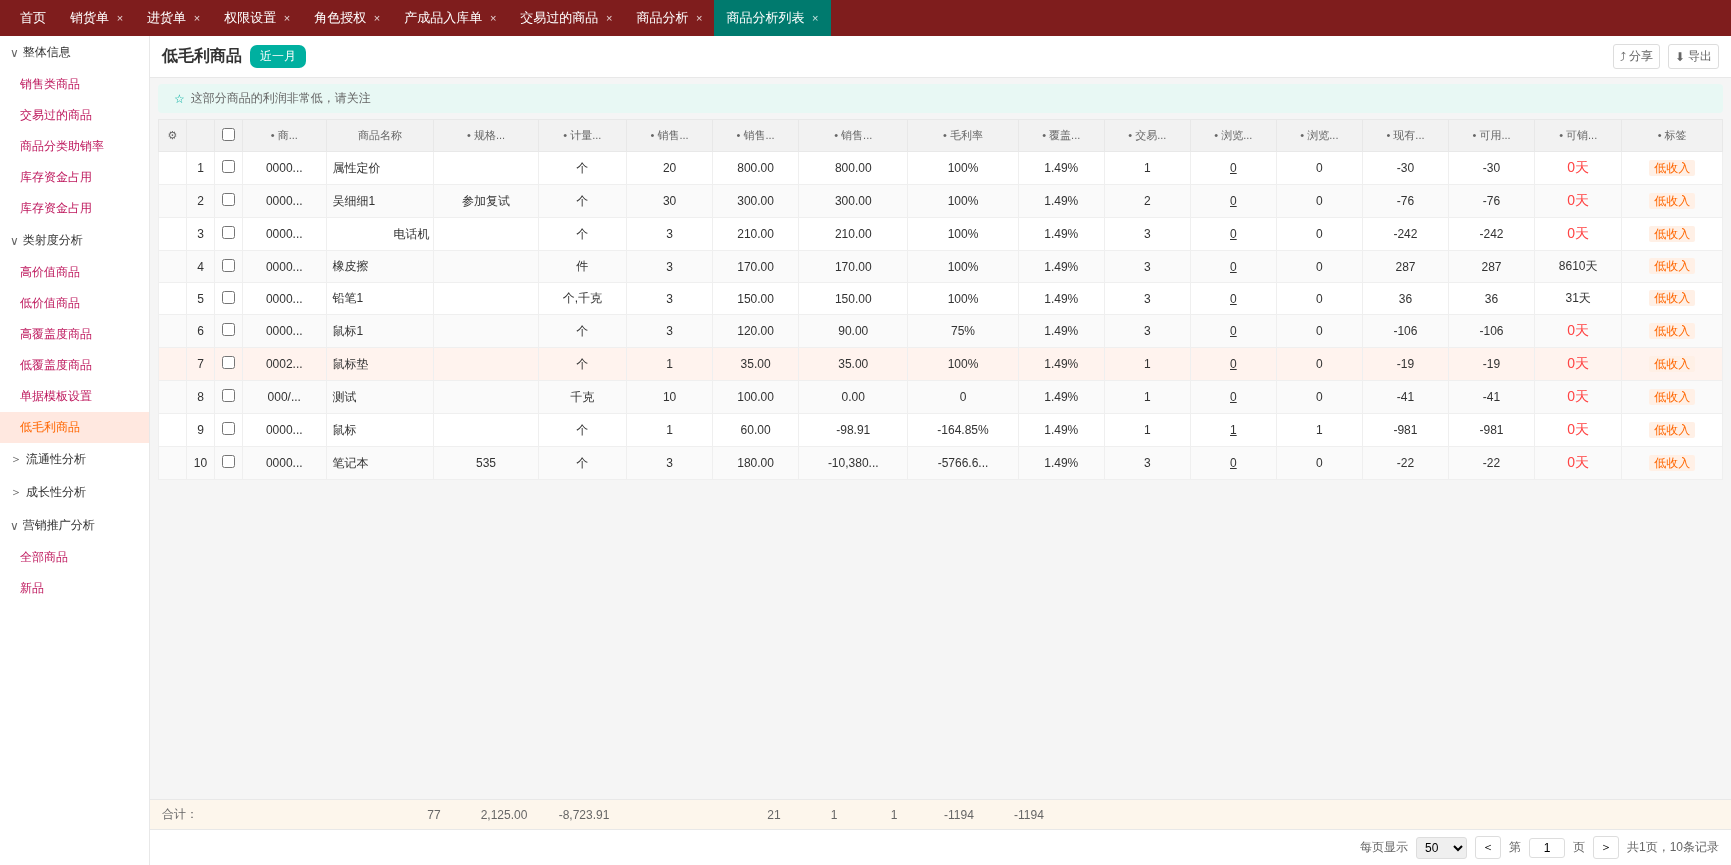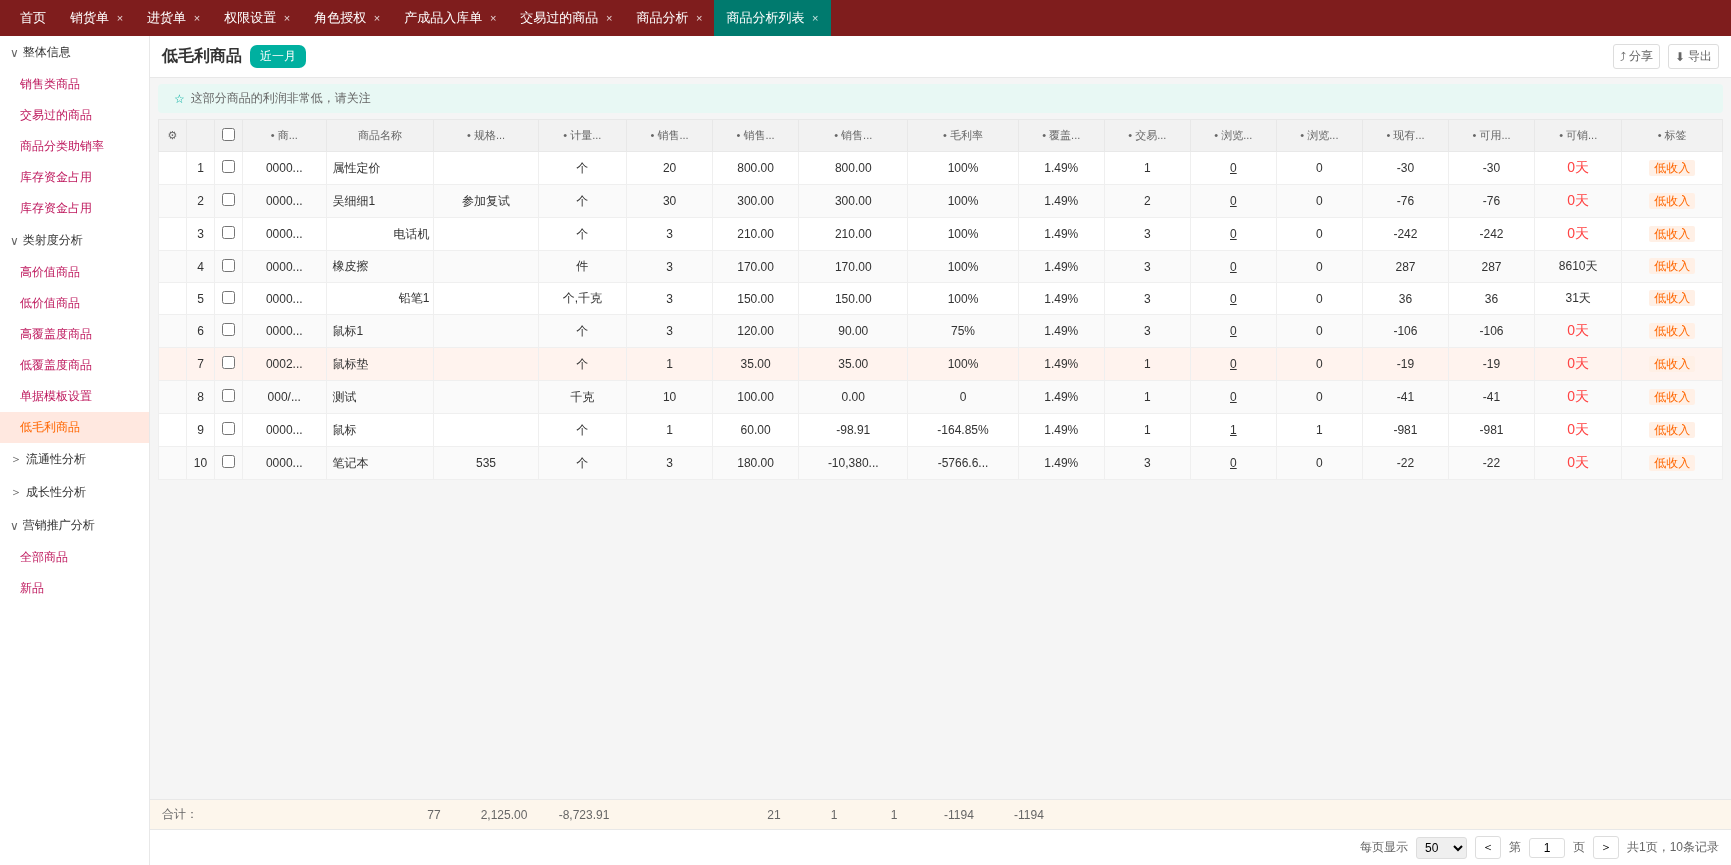--- a/index.html
+++ b/index.html
@@ -458,21 +458,21 @@
       <td>287</td>
       <td>287</td>
       <td class="">8610天</td>
       <td><span class="tag-orange">低收入</span></td>
     </tr>
             <tr>
       <td></td>
       <td>5</td>
       <td><input type="checkbox" style=""></td>
       <td>0000...</td>
-      <td style="text-align:right;padding-left:6px;margin-left:21px;">铅笔1</td>
+      <td style="text-align:left;padding-left:6px;margin-left:21px;">铅笔1</td>
       <td></td>
       <td>个,千克</td>
       <td>3</td>
       <td>150.00</td>
       <td>150.00</td>
       <td>100%</td>
       <td>1.49%</td>
       <td>3</td>
       <td><span class="underline-link">0</span></td>
       <td>0</td>

